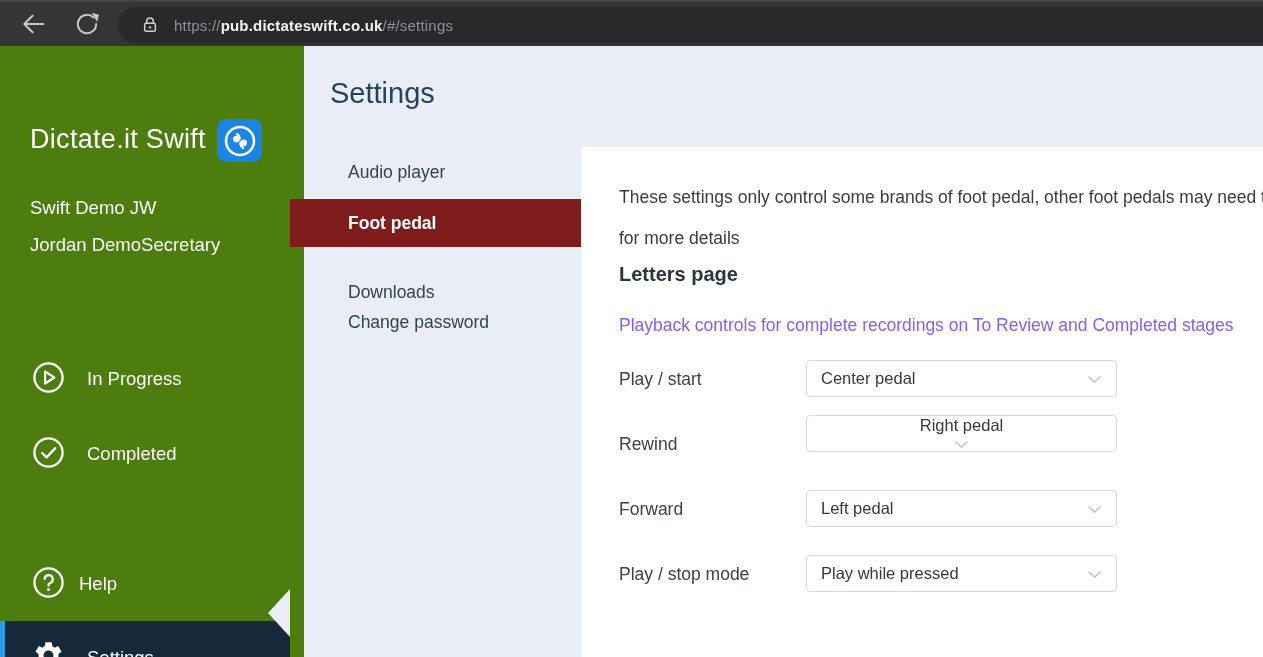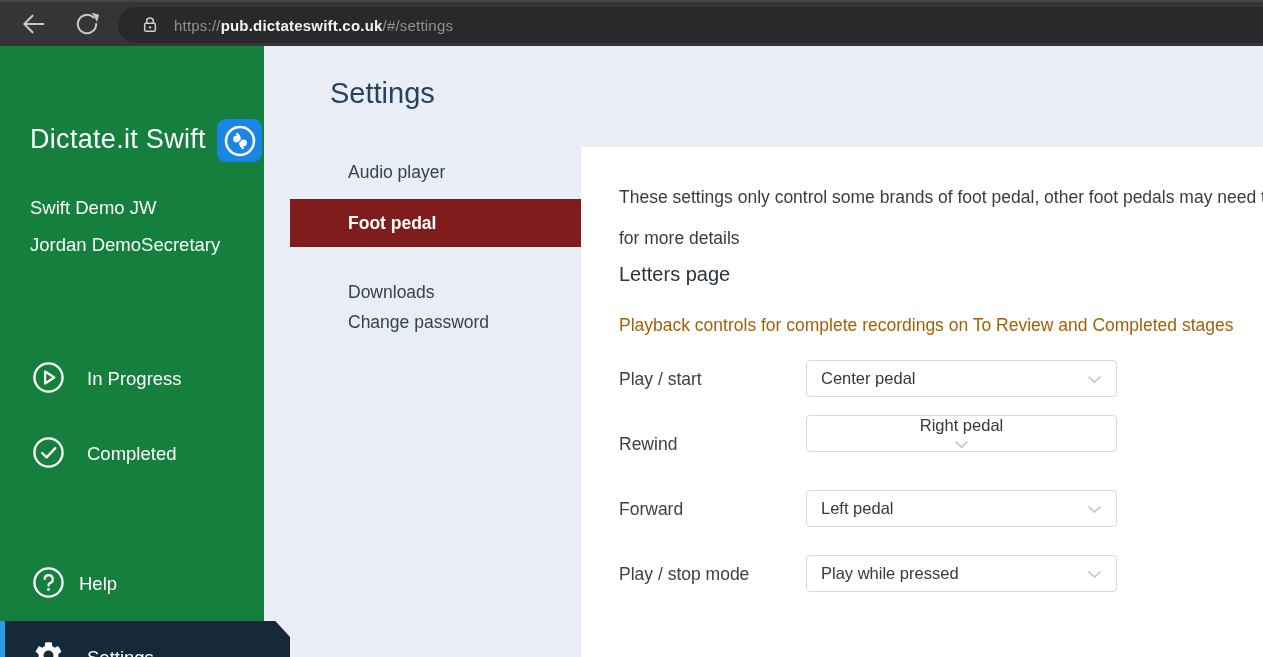--- a/index.html
+++ b/index.html
@@ -24,22 +24,22 @@
     position:absolute;left:118px;top:5px;right:-24px;height:36px;
     background:#28292b;border-radius:18px;
     display:flex;align-items:center;padding-left:22px;box-sizing:border-box;
   }
   .url-text{font-size:15px;letter-spacing:.2px;white-space:nowrap;}
   .url-dim{color:#8f9194;}
   .url-domain{color:#f2f2f2;font-weight:bold;}
   .lock-wrap{margin-right:14px;display:flex;align-items:center;}
   
   .sidebar{
-    position:absolute;left:0;top:46px;width:264px;height:611px;
-    background:#15803d;color:#fff;
+    position:absolute;left:0;top:46px;width:304px;height:611px;
+    background:#4d7c0f;color:#fff;
   }
   .app-title{position:absolute;left:30px;top:78px;font-size:27px;color:#fdfdfe;letter-spacing:.3px;}
   .logo-badge{
     position:absolute;left:217px;top:73px;width:45px;height:43px;border-radius:9px;
     background:#1a85e2;display:flex;align-items:center;justify-content:center;
   }
   .user-line1{position:absolute;left:30px;top:151px;font-size:18.5px;color:#fbfcfd;}
   .user-line2{position:absolute;left:30px;top:188px;font-size:18.5px;color:#fbfcfd;}
   .nav-item{
     position:absolute;left:0;width:290px;height:48px;box-sizing:border-box;
@@ -71,22 +71,22 @@
   .tab-foot{top:199px;background:#7f1d1d;color:#fff;font-weight:bold;}
   .tab-downloads{top:248px;margin-top:20px;}
   .tab-password{top:298px;}
   
   .panel{
     position:absolute;left:581px;top:147px;width:682px;height:510px;background:#ffffff;
     overflow:hidden;
   }
   .notice-line1{position:absolute;left:38px;top:40px;font-size:17.5px;color:#3c3c3c;white-space:nowrap;}
   .notice-line2{position:absolute;left:38px;top:81px;font-size:17.5px;color:#3c3c3c;}
-  .section-title{position:absolute;left:38px;top:116px;font-size:20px;font-weight:normal;color:#2c353d;}
-  .section-desc{position:absolute;left:38px;top:168px;font-size:17.5px;color:#a16207;white-space:nowrap;}
+  .section-title{position:absolute;left:38px;top:116px;font-size:20px;font-weight:bold;color:#2c353d;}
+  .section-desc{position:absolute;left:38px;top:168px;font-size:17.5px;color:#8b5cf6;white-space:nowrap;}
   .field-label{position:absolute;left:38px;font-size:17.5px;color:#3b4249;}
   .select-box{
     position:absolute;left:225px;width:311px;height:37px;box-sizing:border-box;
     background:#fff;border:1px solid #d9d9d9;border-radius:4px;cursor:pointer;
     display:flex;align-items:center;padding:0 14px;
   }
   .select-value{font-size:16.5px;color:#333a40;flex:1;}
   .row-0 .select-box{top:213px;} .row-0 .field-label{top:222px;}
   .row-1 .select-box{top:268px;flex-direction:column;} .row-1 .field-label{top:287px;}
   .row-2 .select-box{top:343px;} .row-2 .field-label{top:352px;}

